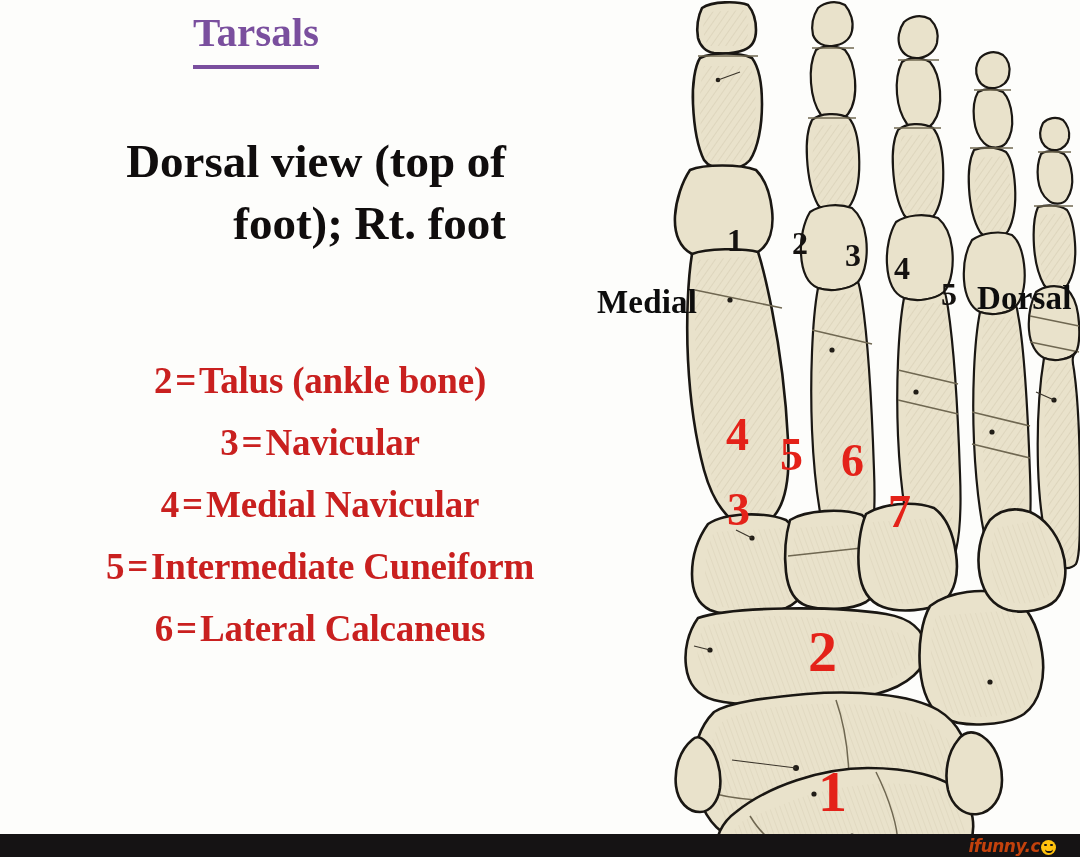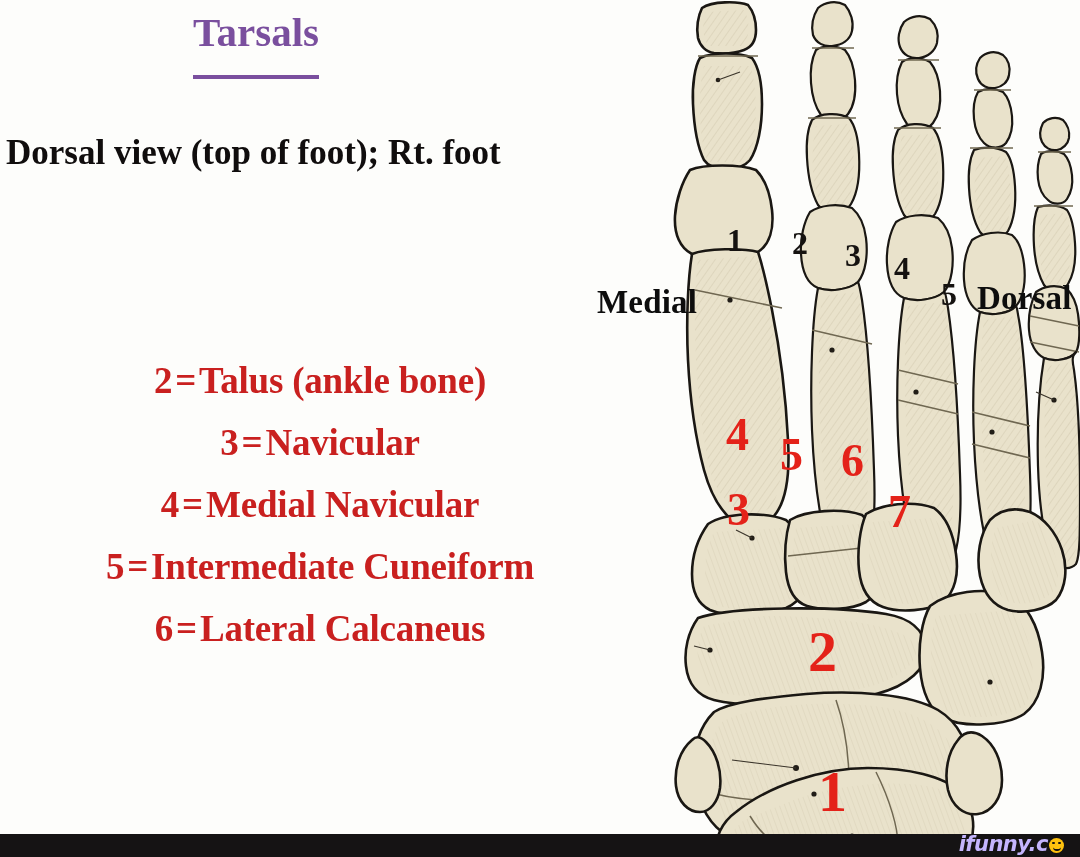--- a/index.html
+++ b/index.html
@@ -28,30 +28,30 @@
     top: 8px;
     width: 512px;
     text-align: center;
     font-size: 41px;
     font-weight: bold;
     color: #7a4f9e;
     letter-spacing: 0px;
   }
   .title span.t-underline {
     border-bottom: 4px solid #7a4f9e;
-    padding-bottom: 20px;
+    padding-bottom: 10px;
   }
 
   .subtitle {
     position: absolute;
     left: 6px;
     top: 130px;
     width: 500px;
-    text-align: left;
-    font-size: 35px;
+    text-align: right;
+    font-size: 47px;
     font-weight: bold;
     color: #100d0d;
     line-height: 1.32;
   }
 
   .legend {
     position: absolute;
     left: 0;
     top: 352px;
     width: 640px;
@@ -111,27 +111,27 @@
   #watermark-bar {
     position: absolute;
     left: 0;
     bottom: 0;
     width: 1080px;
     height: 23px;
     background: #151314;
   }
   #ifunny-logo {
     position: absolute;
-    right: 16px;
+    right: 24px;
     bottom: 1px;
     font-family: "DejaVu Sans", sans-serif;
-    font-size: 21px;
+    font-size: 17px;
     font-weight: bold;
     font-style: italic;
-    color: #c4b5fd;
+    color: #c2410c;
     letter-spacing: -0.5px;
     display: flex;
     align-items: center;
   }
   #ifunny-smiley {
     display: inline-block;
     width: 15px; height: 15px;
     border-radius: 50%;
     background: #ffc20e;
     position: relative;

